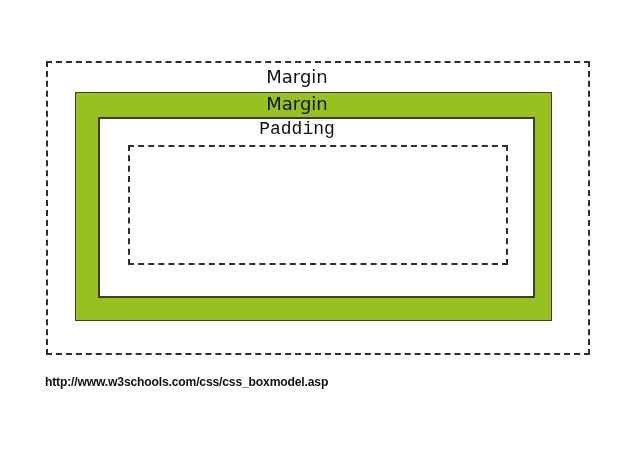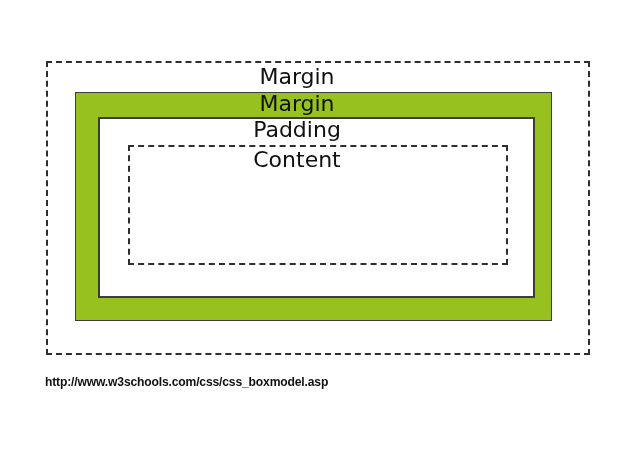--- a/index.html
+++ b/index.html
@@ -43,28 +43,28 @@
     left: 128px; top: 145px;
     width: 380px; height: 120px;
     border: 2px dashed #2e2e2e;
     background: #ffffff;
   }
   
   .layer-label {
     position: absolute;
     left: 297px;
     transform: translateX(-50%);
-    font-size: 22px;
+    font-size: 18px;
     line-height: 21px;
     color: #111111;
     white-space: nowrap;
   }
   .label-margin  { top: 66px; }
   .label-border  { top: 93px; }
-  .label-padding { top: 119px; }
+  .label-padding { top: 119px; font-family: Liberation Mono, monospace; }
   .label-content { top: 149px; }
   
   .source-url {
     position: absolute;
     left: 45px; top: 374px;
     font-family: "Liberation Sans", sans-serif;
     font-weight: bold;
     font-size: 13.5px;
     letter-spacing: -0.2px;
     color: #111111;
@@ -82,17 +82,16 @@
   <div class="border-box"></div>
   <div class="padding-box"></div>
   <div class="content-box"></div>
 
   <div class="layer-label label-margin">Margin</div>
 
   <div class="layer-label label-border">Margin</div>
 
   <div class="layer-label label-padding">Padding</div>
 
-  <div class="layer-label label-content">Content</div>
 
   <div class="source-url">http://www.w3schools.com/css/css_boxmodel.asp</div>
 
 </div>
 
 </body></html>

